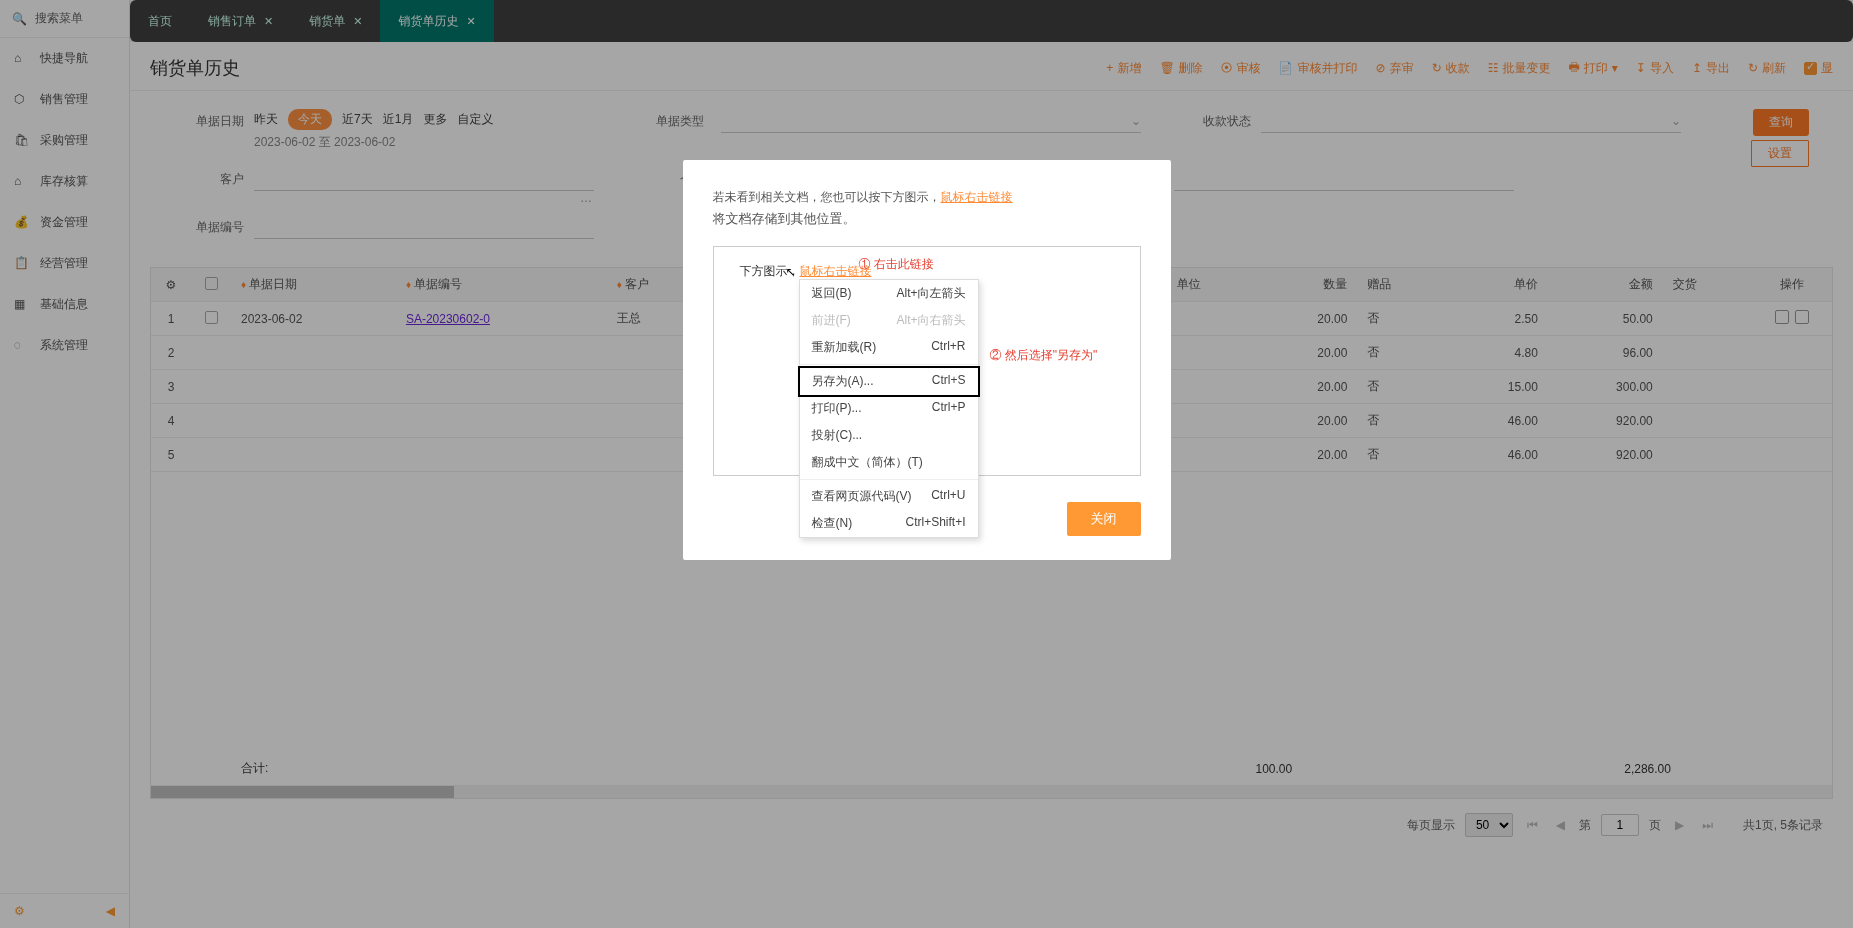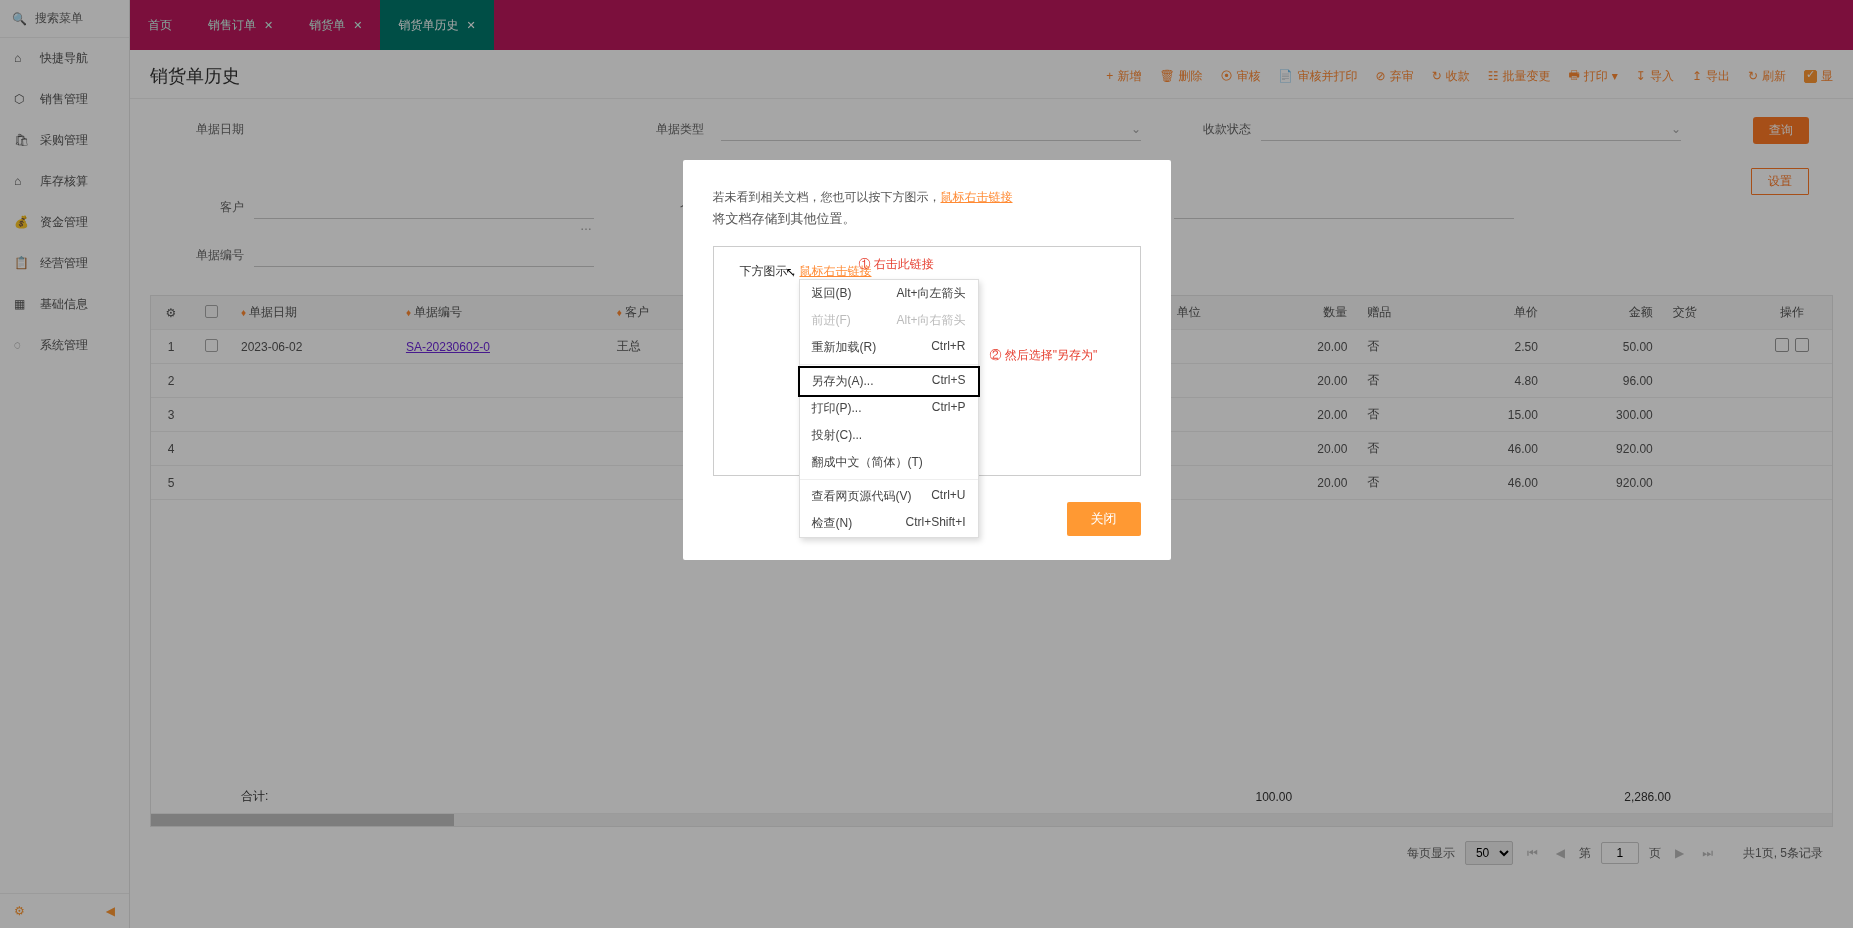--- a/index.html
+++ b/index.html
@@ -5,41 +5,41 @@
 *{margin:0;padding:0;box-sizing:border-box;font-family:"Microsoft YaHei",Arial,sans-serif;font-size:12px;}
 body{background:#f0f0f0;overflow:hidden;width:1853px;height:928px;position:relative;}
 .app{display:flex;width:100%;height:100%;}
 .sidebar{width:130px;background:#fff;border-right:1px solid #e5e5e5;display:flex;flex-direction:column;}
 .side-item{display:flex;align-items:center;padding:12px 14px;color:#555;cursor:pointer;}
 .side-item .ico{width:16px;height:16px;margin-right:10px;display:inline-block;}
 .side-search{display:flex;align-items:center;padding:10px 12px;color:#666;border-bottom:1px solid #eee;}
 .side-search .ico{margin-right:8px;}
 .side-foot{margin-top:auto;display:flex;justify-content:space-between;padding:10px 14px;border-top:1px solid #eee;}
 .main{flex:1;display:flex;flex-direction:column;background:#eef0f0;}
-.tabs{height:50px;background:#be185d;display:flex;align-items:center;}
+.tabs{height:42px;background:#404040;display:flex;align-items:center;border-radius:6px;}
 .tab{padding:0 18px;height:100%;display:flex;align-items:center;color:#cfe;cursor:pointer;gap:8px;}
 .tab.active{background:#00786c;color:#fff;}
 .tab .x{font-size:11px;}
 .page-head{display:flex;align-items:center;justify-content:space-between;padding:14px 20px 10px;background:#fff;border-bottom:1px solid #eee;}
 .page-title{font-size:18px;color:#333;}
 .toolbar{display:flex;gap:18px;align-items:center;}
 .tb-btn{color:#ff8a33;display:flex;align-items:center;gap:4px;cursor:pointer;}
 .tb-btn .ico{color:#ff8a33;}
 .content{flex:1;padding:12px 20px 16px;background:#fff;margin-top:0;}
 .filters{display:flex;flex-wrap:wrap;gap:0 40px;padding:6px 24px 12px;}
 .frow{display:flex;align-items:flex-start;margin-bottom:10px;min-width:420px;}
 .flabel{width:70px;text-align:right;color:#666;padding-top:4px;}
 .fval{flex:1;padding-left:10px;color:#444;position:relative;}
 .dr-opts{display:flex;align-items:center;gap:10px;}
 .pill{background:#ff9243;color:#fff;padding:2px 10px;border-radius:10px;}
 .drange{color:#888;margin-top:4px;}
 .uline{border-bottom:1px solid #ccc;height:24px;min-width:320px;}
 .ulinew{border-bottom:1px solid #ccc;height:24px;width:420px;display:flex;align-items:center;justify-content:flex-end;color:#aaa;}
 .search-btn{background:#ff7a26;color:#fff;padding:5px 16px;border-radius:3px;cursor:pointer;}
-.set-btn{border:1px solid #ff7a26;color:#ff7a26;padding:4px 16px;border-radius:1px;cursor:pointer;margin-top:24px;}
+.set-btn{border:1px solid #ff7a26;color:#ff7a26;padding:4px 16px;border-radius:1px;cursor:pointer;margin-top:4px;}
 .btncol{display:flex;flex-direction:column;align-items:flex-end;margin-left:auto;}
 .dots{letter-spacing:2px;color:#999;text-align:right;}
 .table-wrap{border:1px solid #e5e5e5;margin-top:6px;}
 table{width:100%;border-collapse:collapse;}
 th,td{border-bottom:1px solid #eee;padding:8px 10px;color:#555;text-align:left;white-space:nowrap;}
 th{background:#f7f8f8;font-weight:normal;position:relative;}
 th .sort{color:#ff8a33;margin-right:3px;font-size:10px;}
 .cb{width:13px;height:13px;border:1px solid #aaa;display:inline-block;border-radius:2px;}
 .num{text-align:right;margin-left:22px;}
 .center{text-align:center;}
@@ -188,20 +188,31 @@
             <span class="cb chkfill"></span>
             <span>显</span>
           </span>
       </div>
     </div>
 
     <div class="content">
       <div class="filters">
         <div class="frow" style="min-width:420px;">
           <div class="flabel">单据日期</div>
+          <div class="fval">
+            <div class="dr-opts">
+              <span>昨天</span>
+              <span class="pill">今天</span>
+              <span>近7天</span>
+              <span>近1月</span>
+              <span>更多</span>
+              <span>自定义</span>
+            </div>
+            <div class="drange">2023-06-02 至 2023-06-02</div>
+          </div>
         </div>
         <div class="frow" style="min-width:420px;gap:7px;">
           <div class="flabel">单据类型</div>
           <div class="fval">
               <div class="ulinew">
                 <span>⌄</span>
               </div>
             </div>
         </div>
         <div class="frow" style="min-width:420px;">

